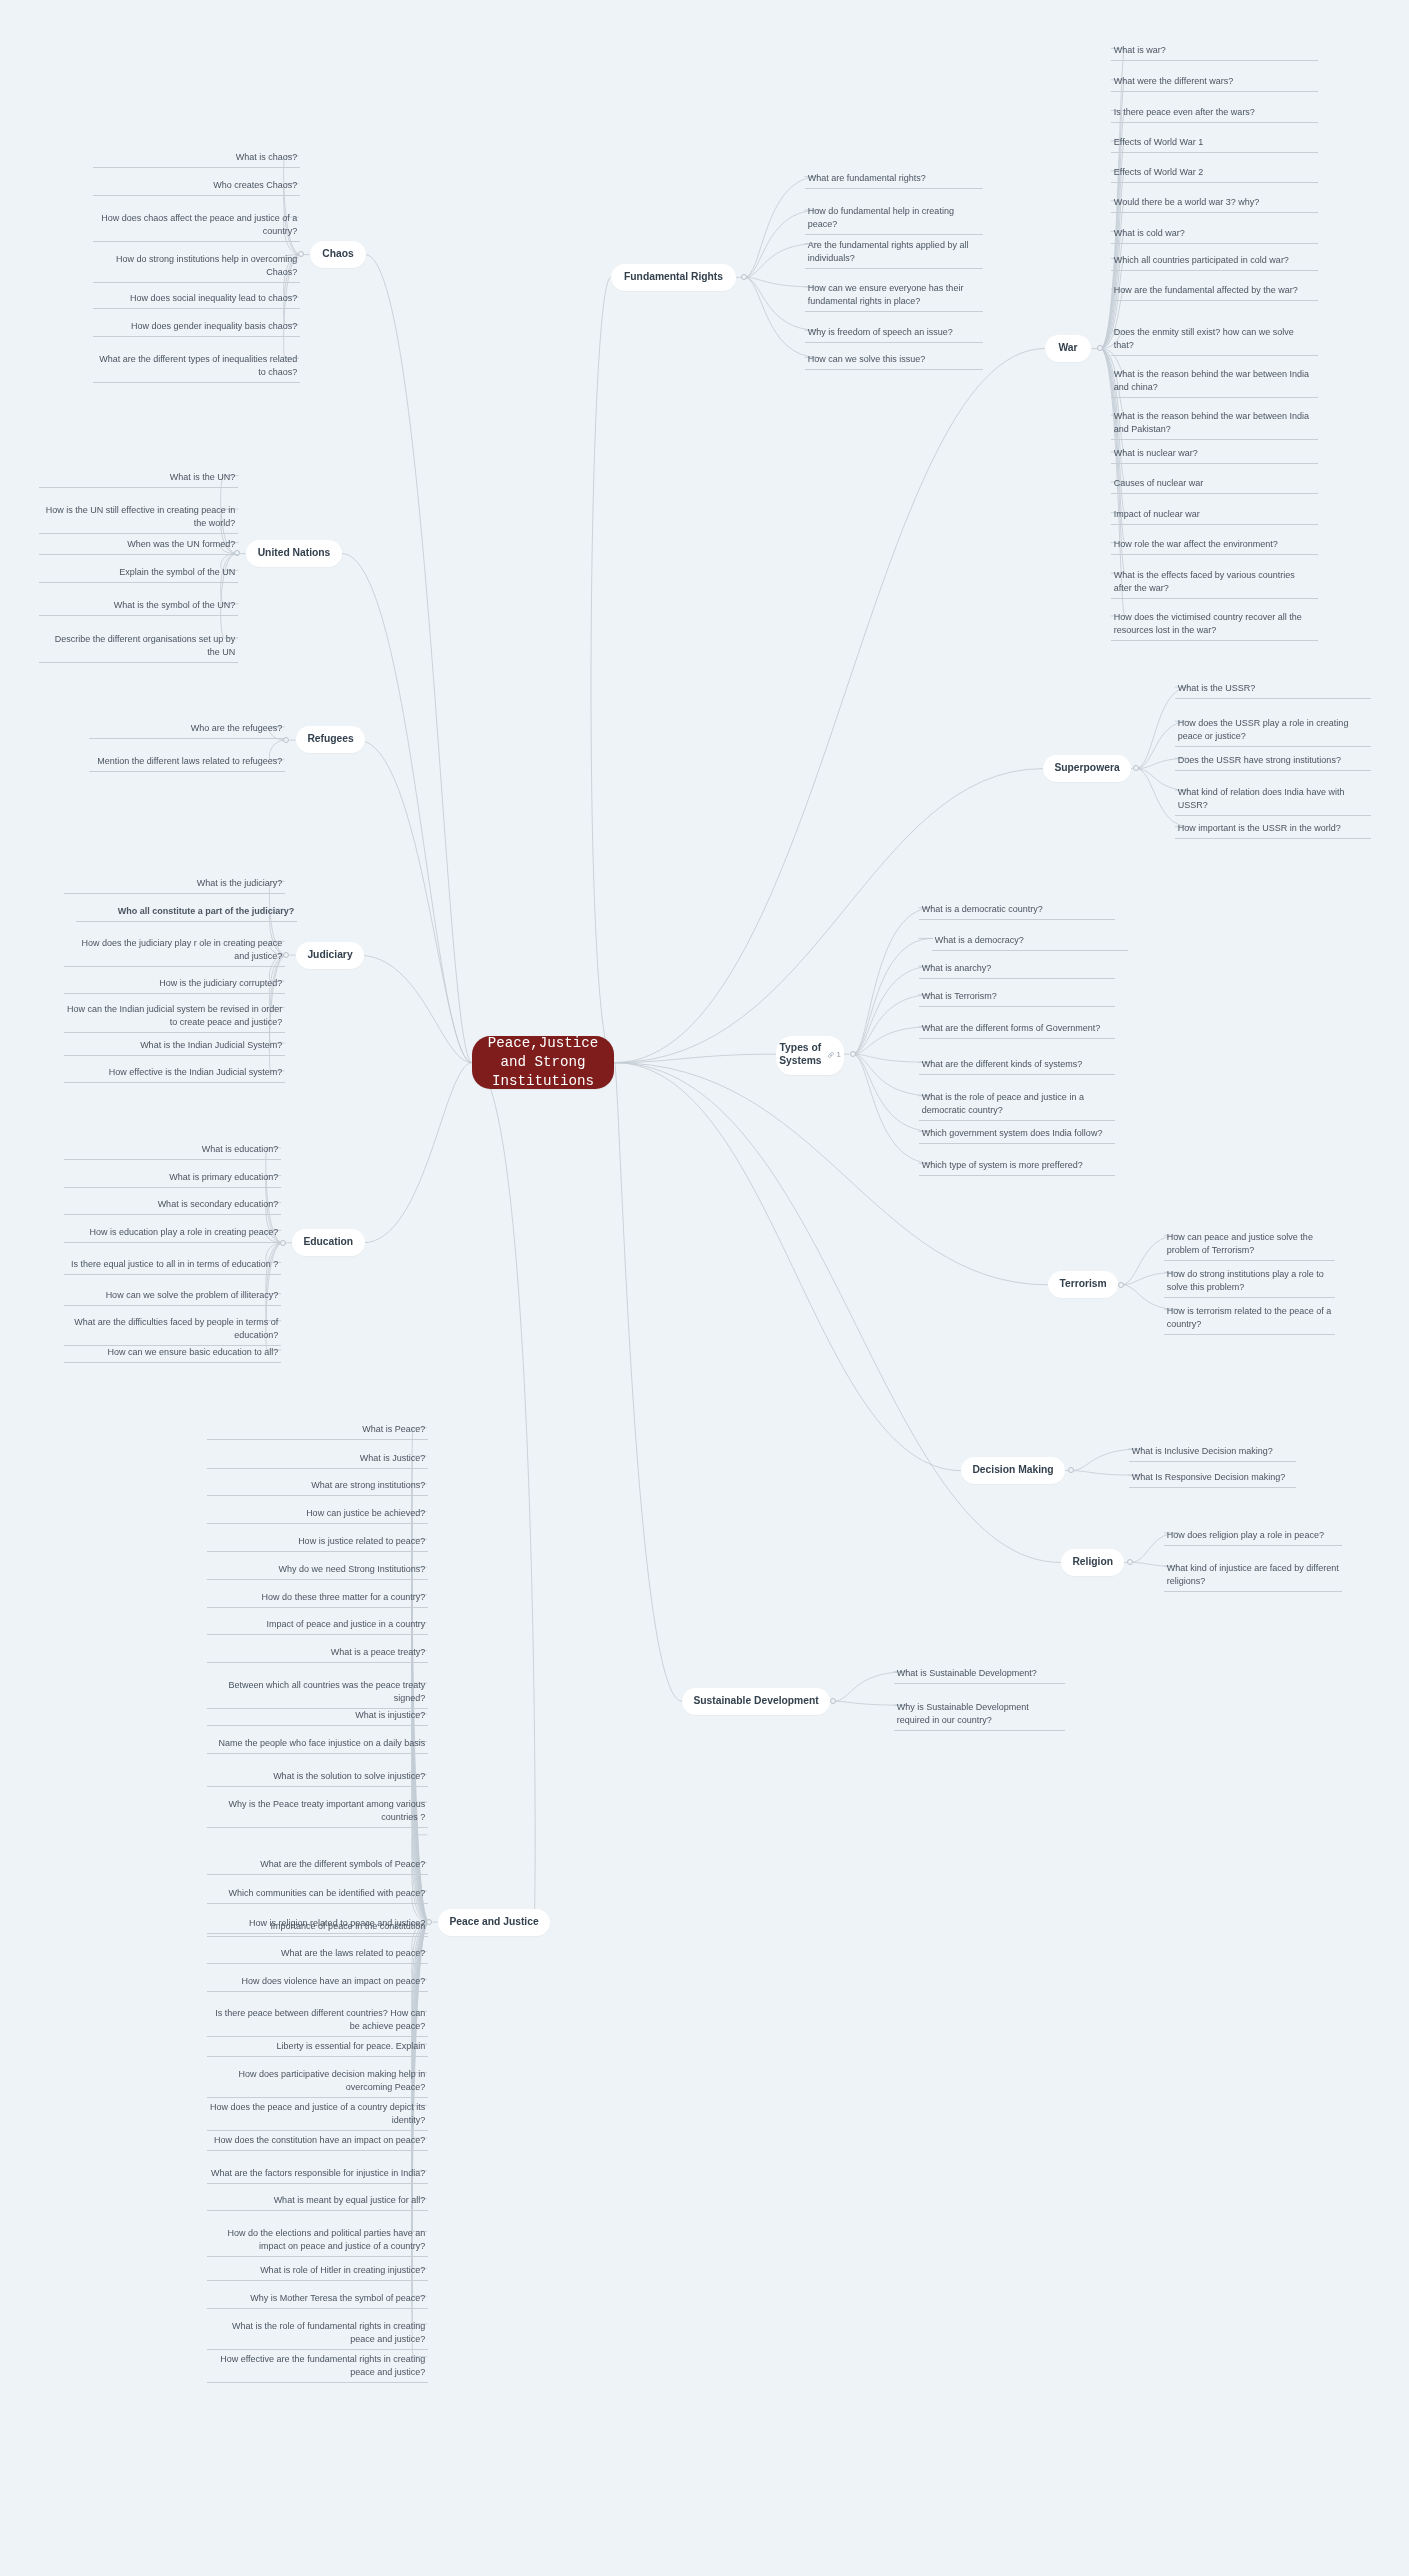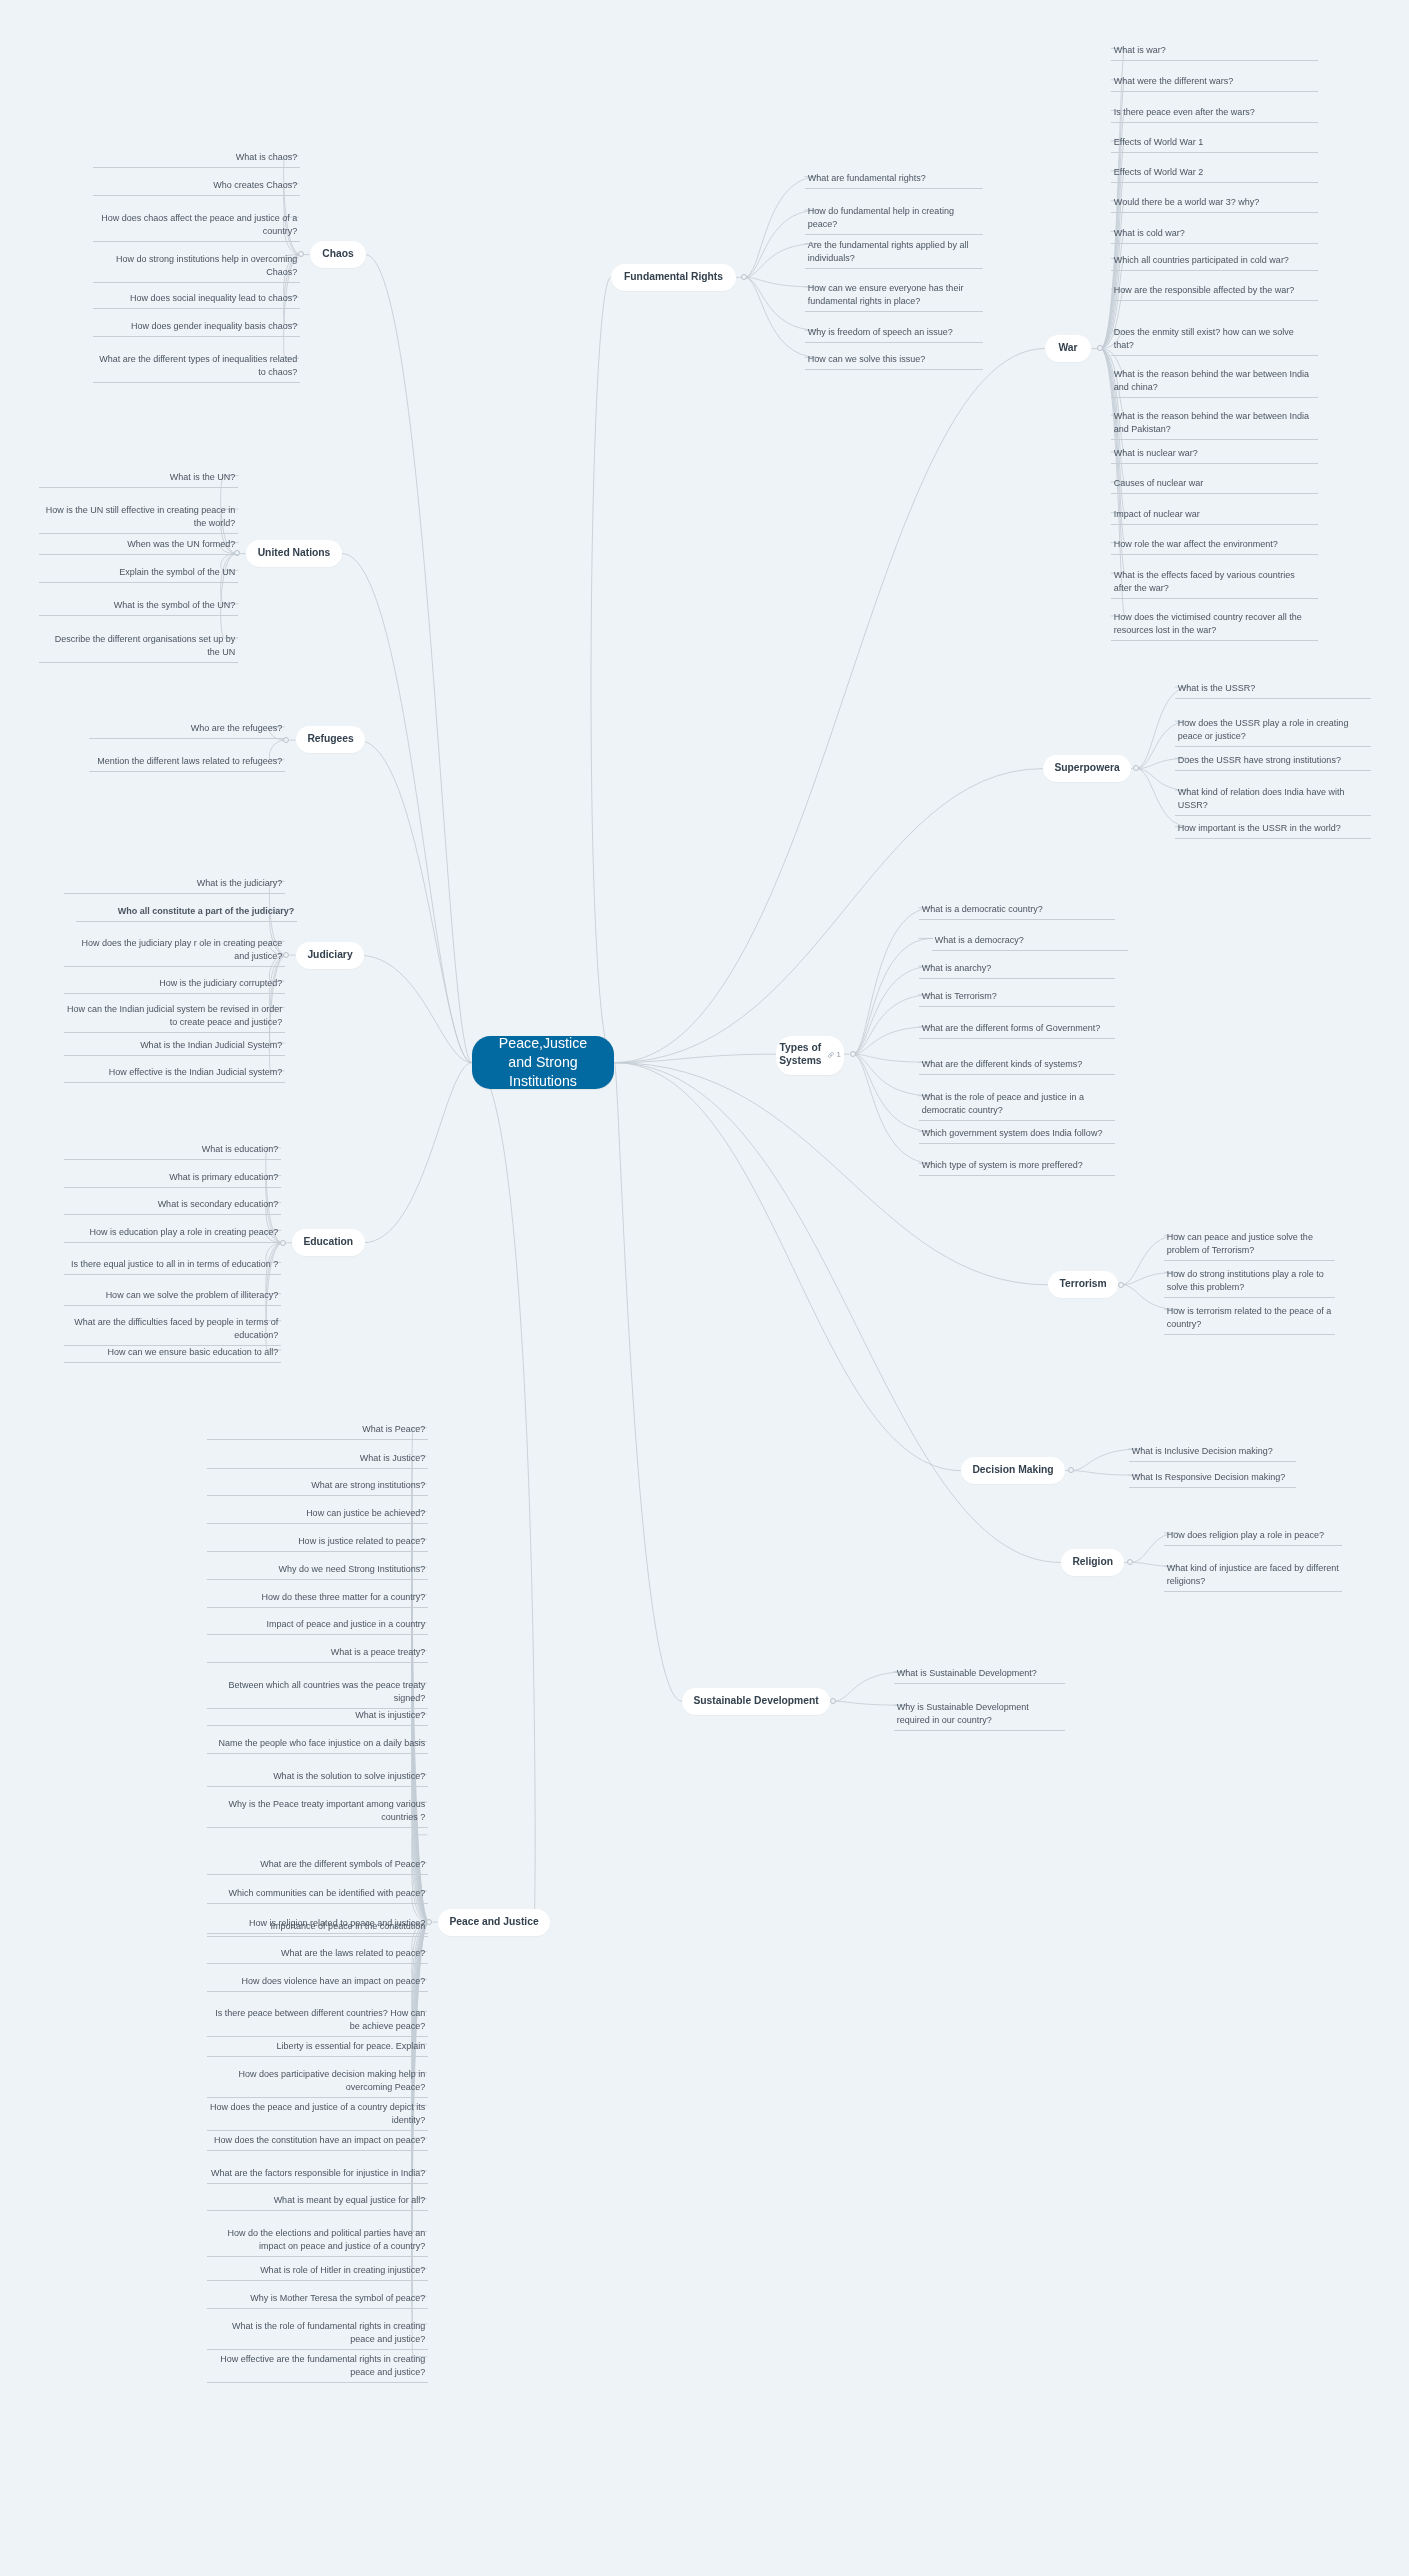--- a/index.html
+++ b/index.html
@@ -207,21 +207,21 @@
       <path d="M1575 2194 L 1583 2194" fill="none" stroke="#c3ccd4" stroke-width="1.2"></path>
       <path d="M863 1492 C 1162.85 1492, 1235.55 2194, 1490 2194" fill="none" stroke="#c3ccd4" stroke-width="1.2"></path>
       <path d="M1587.5 2194 C 1613.5 2194, 1613.5 2152.5, 1655 2152.5 L 1635 2152.5" fill="none" stroke="#c3ccd4" stroke-width="1.15"></path>
       <path d="M1587.5 2194 C 1613.5 2194, 1613.5 2199.5, 1655 2199.5 L 1635 2199.5" fill="none" stroke="#c3ccd4" stroke-width="1.15"></path>
       <path d="M1158 2389 L 1166 2389" fill="none" stroke="#c3ccd4" stroke-width="1.2"></path>
       <path d="M863 1492 C 870.25 1492, 889.75 2389, 958 2389" fill="none" stroke="#c3ccd4" stroke-width="1.2"></path>
       <path d="M1170.5 2389 C 1196.5 2389, 1196.5 2347.5, 1275 2347.5 L 1255 2347.5" fill="none" stroke="#c3ccd4" stroke-width="1.15"></path>
       <path d="M1170.5 2389 C 1196.5 2389, 1196.5 2394.5, 1275 2394.5 L 1255 2394.5" fill="none" stroke="#c3ccd4" stroke-width="1.15"></path>
     </svg>
   <div id="nodes">
-      <div class="root-node" style="left: 472px; top: 1036px; width: 142px; height: 53px; background: #0369a1;">
+      <div class="root-node" style="left: 472px; top: 1036px; width: 142px; height: 53px; background: #7f1d1d; font-family: Liberation Mono, monospace;">
         <span>Peace,Justice and Strong Institutions</span>
       </div>
       <div class="branch-node" style="left: 310px; top: 241px; min-width: 56px; min-height: 27px;">
         <span>Chaos</span>
       </div>
       <div class="hub" style="left: 298px; top: 251px;"></div>
       <div class="leaf left" style="width: 207px; left: 93px; top: 149px;"><span>What is chaos?</span></div>
       <div class="leaf left" style="width: 207px; left: 93px; top: 177px;"><span>Who creates Chaos?</span></div>
       <div class="leaf left" style="width: 207px; left: 93px; top: 210px;"><span>How does chaos affect the peace and justice of a country?</span></div>
       <div class="leaf left" style="width: 207px; left: 93px; top: 251px;"><span>How do strong institutions help in overcoming Chaos?</span></div>
@@ -318,21 +318,21 @@
       </div>
       <div class="hub" style="left: 1097px; top: 345px;"></div>
       <div class="leaf right" style="width: 207px; left: 1111px; top: 42px;"><span>What is war?</span></div>
       <div class="leaf right" style="width: 207px; left: 1111px; top: 73px;"><span>What were the different wars?</span></div>
       <div class="leaf right" style="width: 207px; left: 1111px; top: 104px;"><span>Is there peace even after the wars?</span></div>
       <div class="leaf right" style="width: 207px; left: 1111px; top: 134px;"><span>Effects of World War 1</span></div>
       <div class="leaf right" style="width: 207px; left: 1111px; top: 164px;"><span>Effects of World War 2</span></div>
       <div class="leaf right" style="width: 207px; left: 1111px; top: 194px;"><span>Would there be a world war 3? why?</span></div>
       <div class="leaf right" style="width: 207px; left: 1111px; top: 225px;"><span>What is cold war?</span></div>
       <div class="leaf right" style="width: 207px; left: 1111px; top: 252px;"><span>Which all countries participated in cold war?</span></div>
-      <div class="leaf right" style="width: 207px; left: 1111px; top: 282px;"><span>How are the responsible affected by the war?</span></div>
+      <div class="leaf right" style="width: 207px; left: 1111px; top: 282px;"><span>How are the fundamental affected by the war?</span></div>
       <div class="leaf right" style="width: 207px; left: 1111px; top: 324px;"><span>Does the enmity still exist? how can we solve that?</span></div>
       <div class="leaf right" style="width: 207px; left: 1111px; top: 366px;"><span>What is the reason behind the war between India and china?</span></div>
       <div class="leaf right" style="width: 207px; left: 1111px; top: 408px;"><span>What is the reason behind the war between India and Pakistan?</span></div>
       <div class="leaf right" style="width: 207px; left: 1111px; top: 445px;"><span>What is nuclear war?</span></div>
       <div class="leaf right" style="width: 207px; left: 1111px; top: 475px;"><span>Causes of nuclear war</span></div>
       <div class="leaf right" style="width: 207px; left: 1111px; top: 506px;"><span>Impact of nuclear war</span></div>
       <div class="leaf right" style="width: 207px; left: 1111px; top: 536px;"><span>How role the war affect the environment?</span></div>
       <div class="leaf right" style="width: 207px; left: 1111px; top: 567px;"><span>What is the effects faced by various countries after the war?</span></div>
       <div class="leaf right" style="width: 207px; left: 1111px; top: 609px;"><span>How does the victimised country recover all the resources lost in the war?</span></div>
       <div class="branch-node" style="left: 1043px; top: 755px; min-width: 84px; min-height: 27px;">

